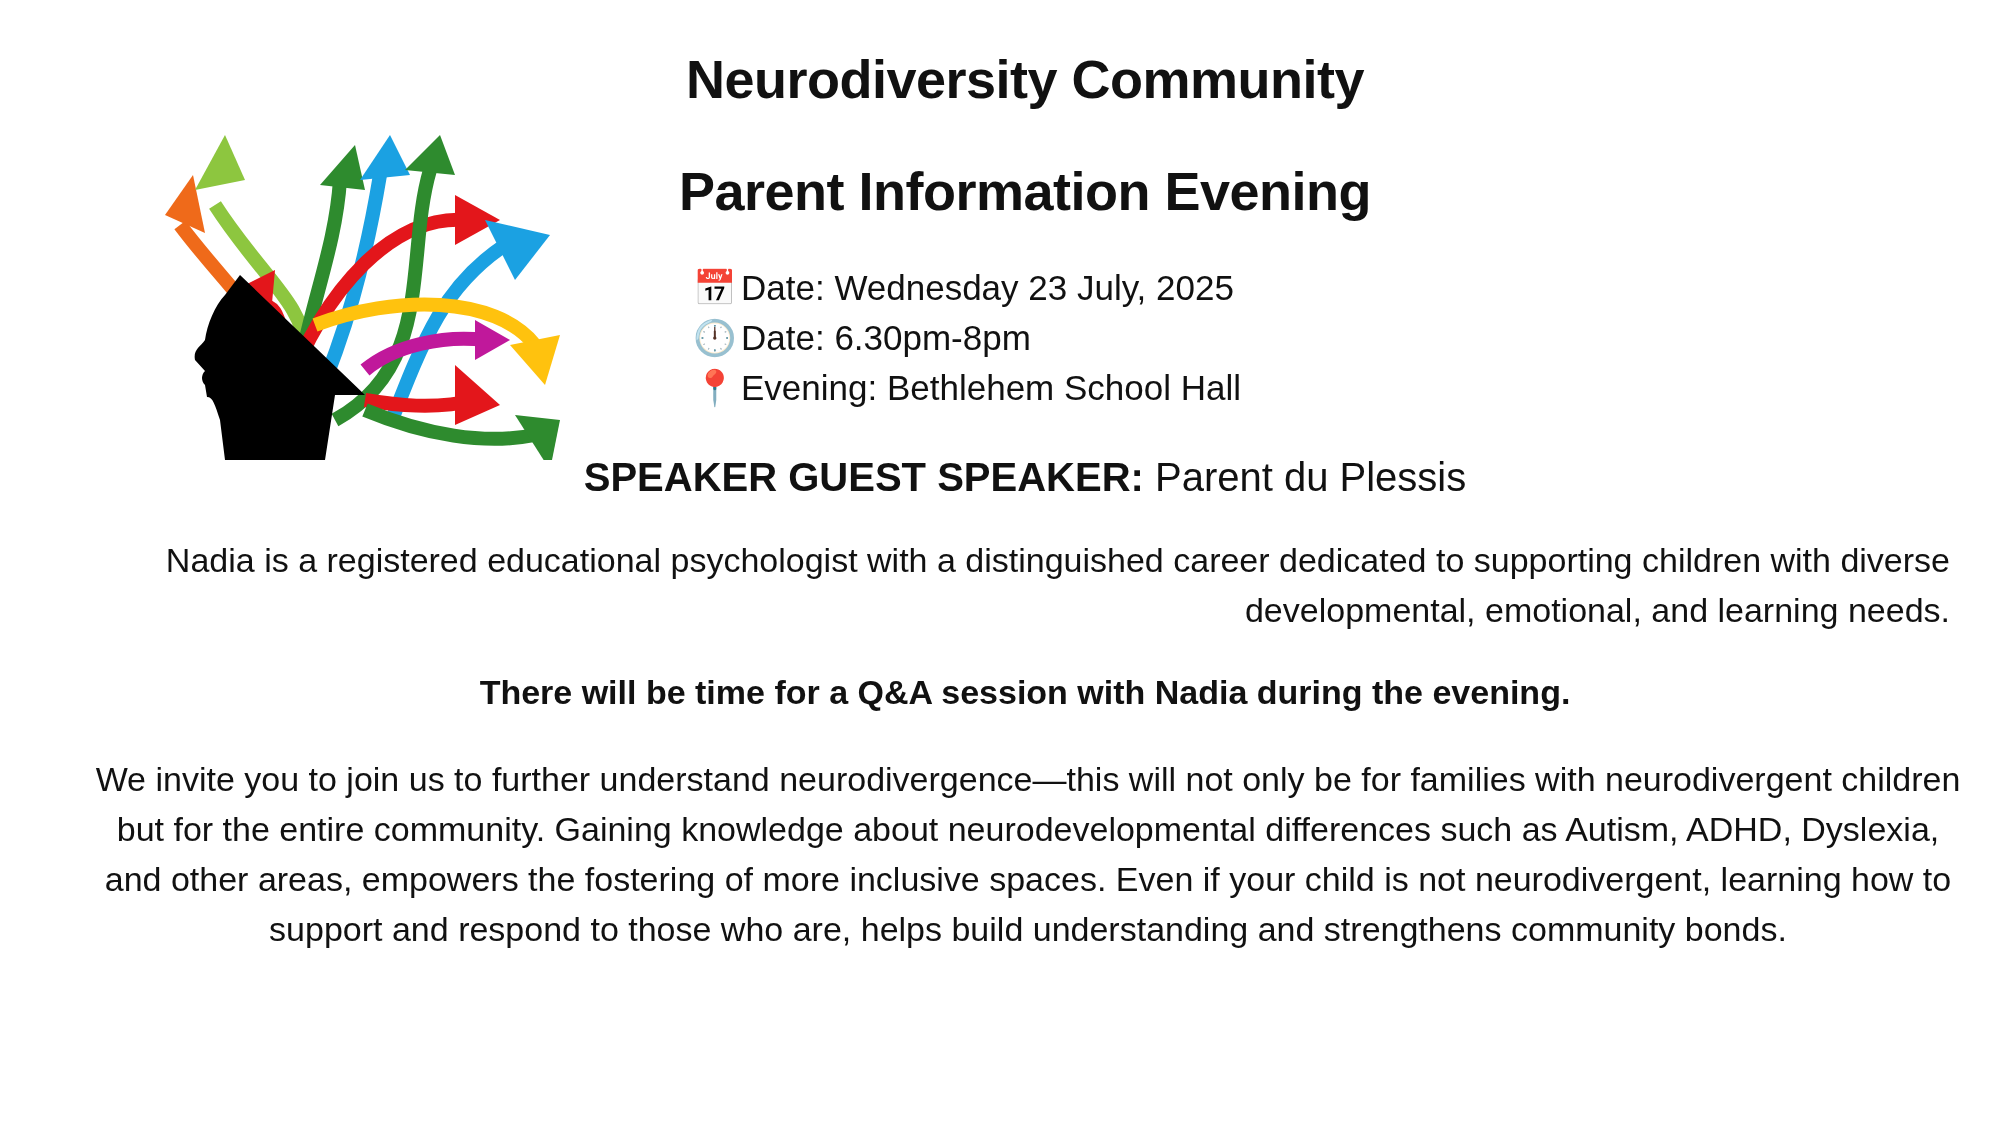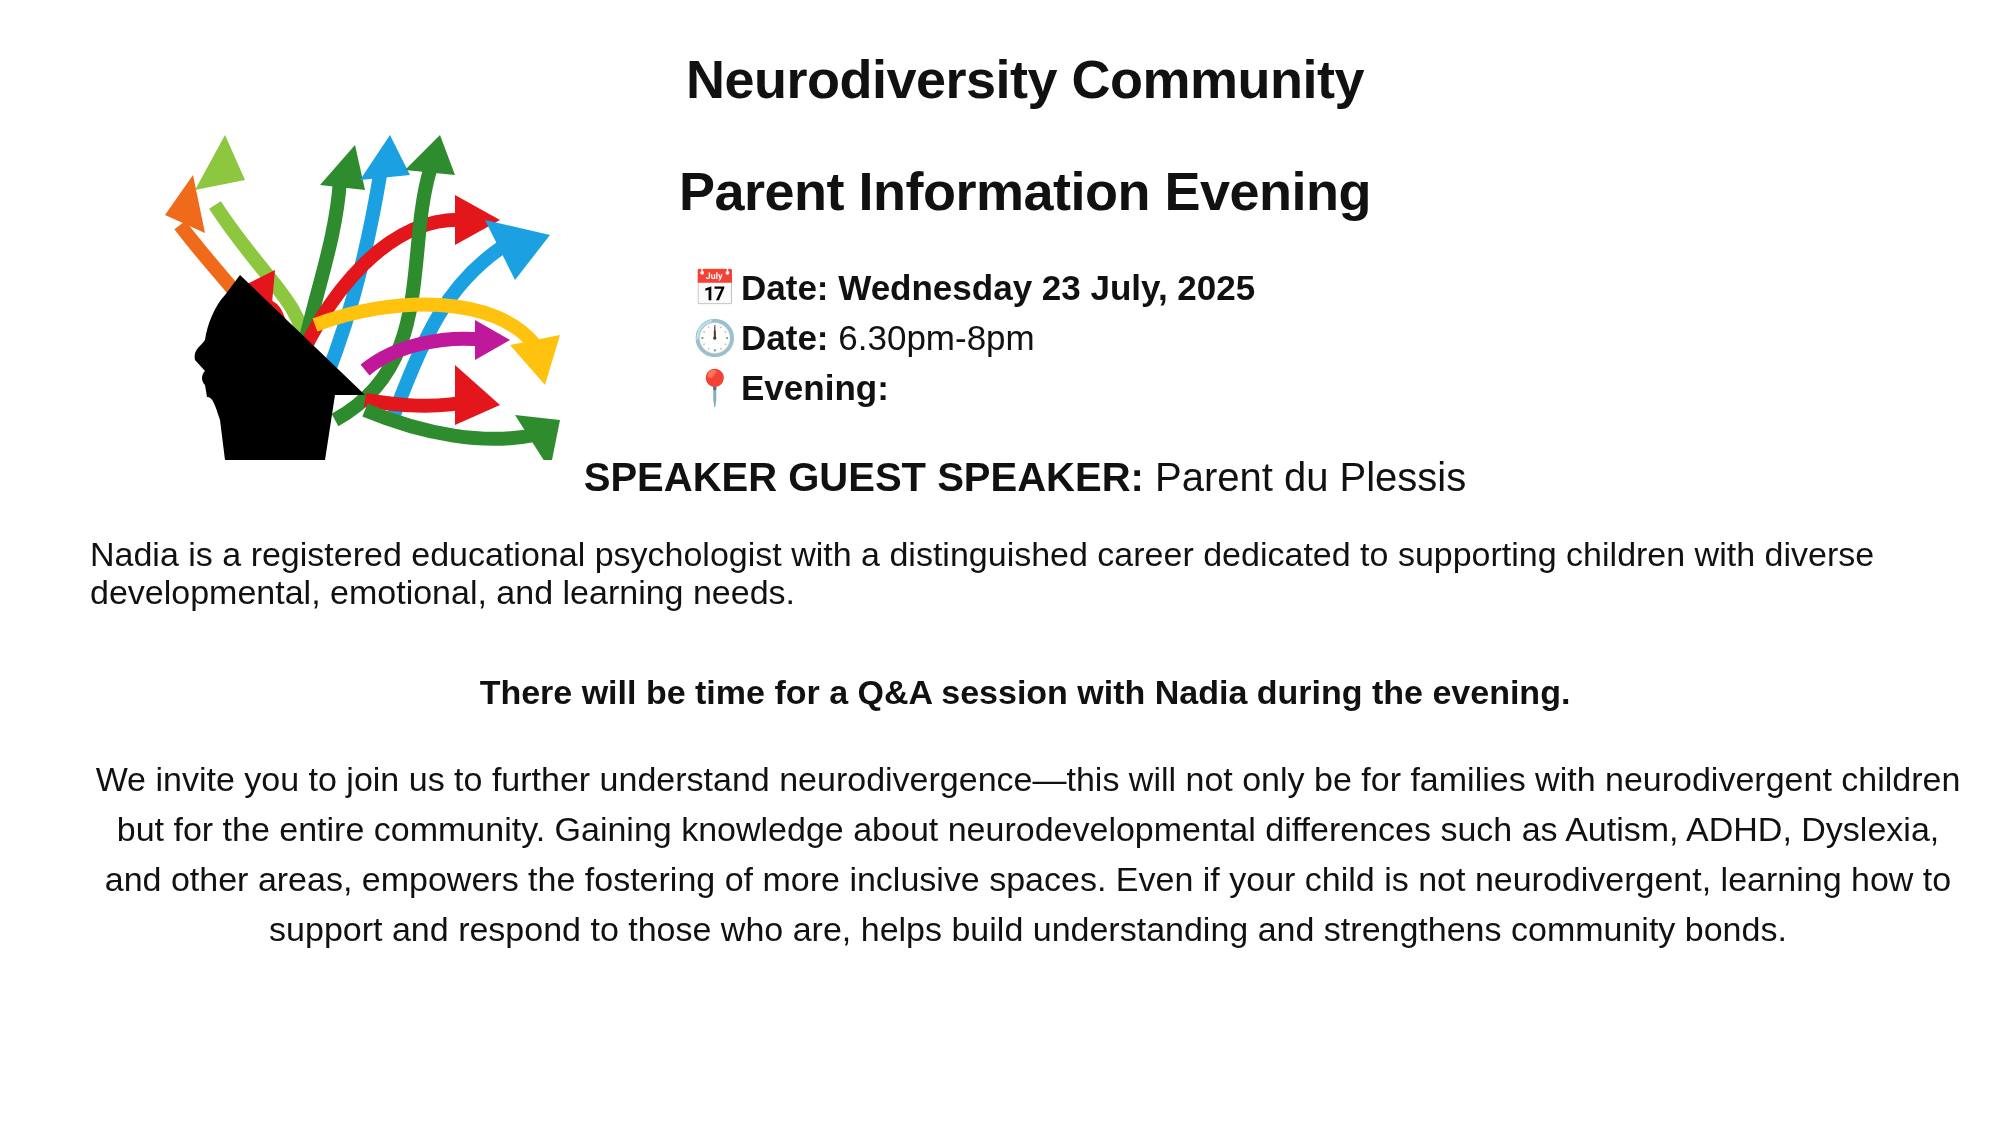--- a/index.html
+++ b/index.html
@@ -5,24 +5,24 @@
   html, body { margin:0; padding:0; }
   body { width:2000px; height:1125px; background:#ffffff; position:relative; overflow:hidden;
          font-family:"Liberation Sans", sans-serif; color:#111111; }
   .abs { position:absolute; }
   .title { left:0; width:2050px; text-align:center; font-weight:bold; font-size:54px; letter-spacing:-0.5px; }
   #t1 { top:48px; }
   #t2 { top:160px; }
   .logo { left:165px; top:135px; width:395px; height:325px; }
   .info { left:695px; font-size:35px; display:flex; align-items:center; white-space:nowrap; }
   .info .ic { width:40px; height:40px; margin-right:6px; display:inline-flex; align-items:center; justify-content:center; }
-  .info b { font-weight:bold;text-align:right; }
+  .info b { font-weight:normal;text-align:right; }
   #d1 { top:268px; } #d2 { top:318px; } #d3 { top:368px; }
   .speaker { left:0; width:2050px; text-align:center; top:455px; font-size:40px; }
-  .bio { left:90px; width:1860px; text-align:left; top:535px; font-size:34px; line-height:38px; }
+  .bio { left:90px; width:1860px; text-align:right; top:535px; font-size:34px; line-height:50px; }
   .qa { left:0; width:2050px; text-align:center; top:673px; font-size:34px; font-weight:bold; }
   .para { left:88px; width:1880px; top:754px; font-size:34px; line-height:50px; text-align:center; }
 </style>
 </head>
 <body>
 
 <div class="abs title" id="t1">Neurodiversity Community</div>
 <div class="abs title" id="t2">Parent Information Evening</div>
 
 <div class="abs logo">
@@ -67,20 +67,21 @@
   <b>Date: Wednesday 23 July, 2025</b>
 </div>
 <div class="abs info" id="d2">
   <span class="ic">🕛</span>
   <b>Date:</b>
   <span style="white-space:pre;"> 6.30pm-8pm</span>
 </div>
 <div class="abs info" id="d3">
   <span class="ic">📍</span>
   <b>Evening:</b>
+  <span style="white-space:pre;"> Bethlehem School Hall</span>
 </div>
 
 <div class="abs speaker">
   <b>SPEAKER GUEST SPEAKER:</b><span style="white-space:pre;"> Parent du Plessis</span>
 </div>
 
 <div class="abs bio">Nadia is a registered educational psychologist with a distinguished career dedicated to supporting children with diverse developmental, emotional, and learning needs.</div>
 
 <div class="abs qa">There will be time for a Q&amp;A session with Nadia during the evening.</div>
 

